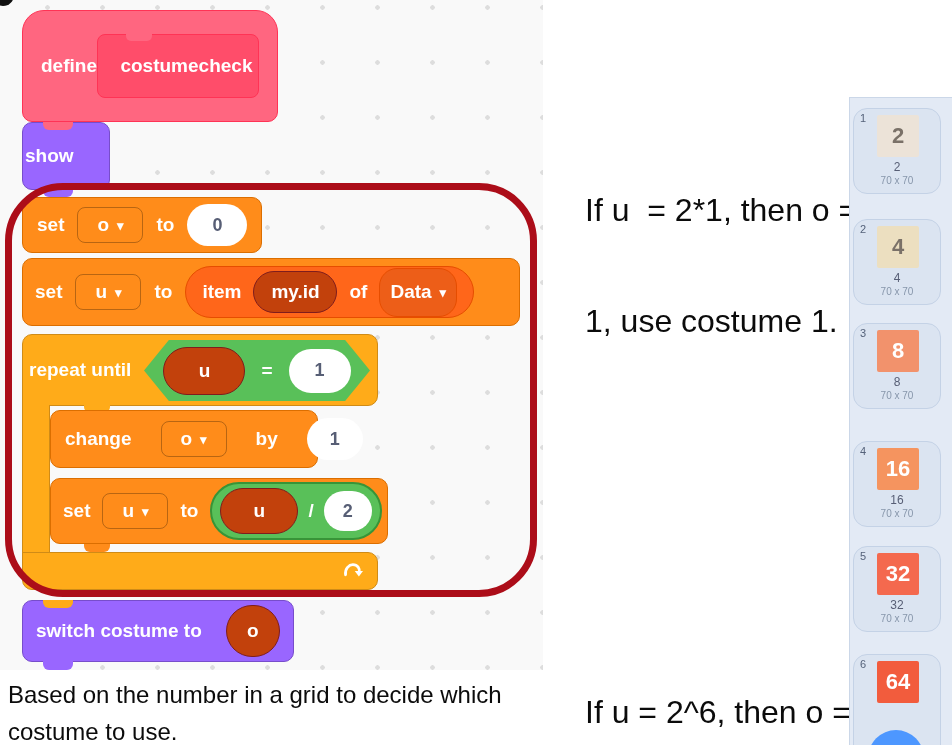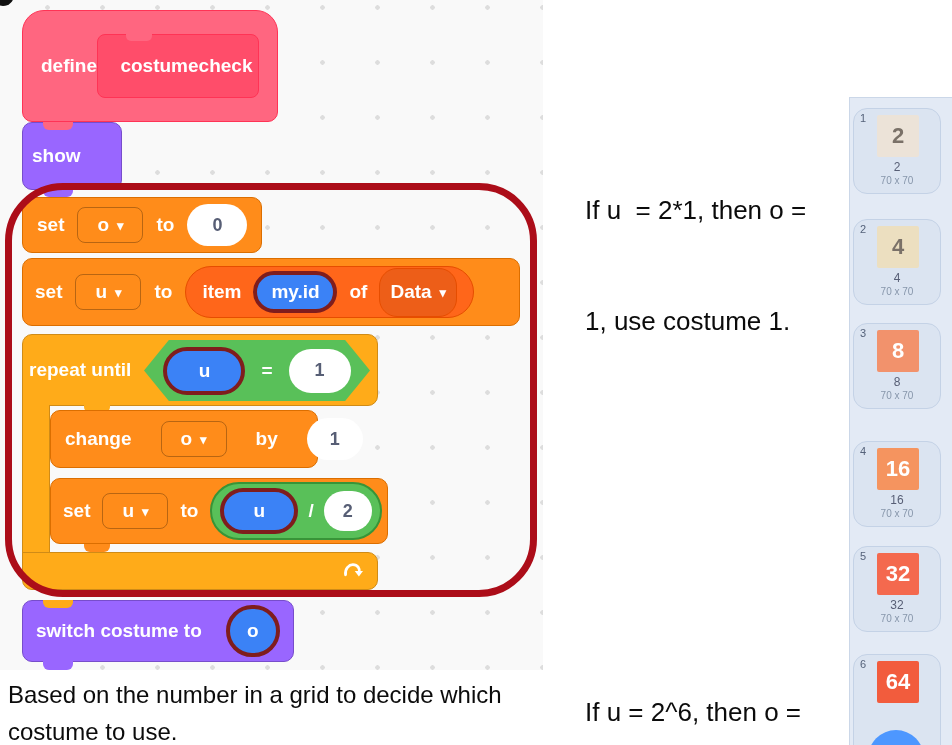--- a/index.html
+++ b/index.html
@@ -28,36 +28,36 @@
 
   .tab    { position:absolute; width:30px; height:8px; border-radius:0 0 6px 6px; }
 
   .dd { display:flex; align-items:center; justify-content:center; gap:8px; height:36px; min-width:66px; padding:0 10px;
         border:1px solid rgba(0,0,0,0.28); border-radius:8px; cursor:pointer; }
   .dd .arr { font-size:13px; }
   .dd-round { border-radius:18px; background:rgba(0,0,0,0.07); }
 
   .oval-input { background:#fff; color:#575E75; border-radius:22px; height:42px; min-width:60px; padding:0 12px;
                 display:flex; align-items:center; justify-content:center; font-size:18px; font-weight:600; }
-  .var-oval { background:#3b82f6; border:4px solid #7f1d1d; border-radius:26px; display:flex; align-items:center; justify-content:center; }
+  .var-oval { background:#c2410c; border:1px solid #7f1d1d; border-radius:26px; display:flex; align-items:center; justify-content:center; }
 
   .list-reporter { background:#FF661A; border:1px solid #E64D00; border-radius:26px; height:52px; display:flex; align-items:center; gap:12px; padding:0 16px; }
 
   .hex { position:absolute; left:121px; top:5px; width:226px; height:61px; background:#59C059;
          clip-path:polygon(0 50%, 11% 0, 89% 0, 100% 50%, 89% 100%, 11% 100%);
          display:flex; align-items:center; justify-content:center; gap:16px; }
   .op-pill { background:#59C059; border:2px solid #389438; border-radius:29px; height:58px; display:flex; align-items:center; gap:10px; padding:0 8px; }
 
   .loop-svg { position:absolute; right:14px; top:8px; }
 
   
   .annotation { position:absolute; left:5px; top:183px; width:532px; height:414px; border:7px solid #AC0D19; border-radius:58px; z-index:40; pointer-events:none; }
 
   
-  .note { position:absolute; width:300px; color:#0b0b0b; font-size:26px; line-height:37px; white-space:pre-wrap; }
+  .note { position:absolute; width:300px; color:#0b0b0b; font-size:32px; line-height:37px; white-space:pre-wrap; }
   .caption { position:absolute; left:8px; top:676px; width:570px; color:#0b0b0b; font-size:24px; line-height:37px; }
 
   
   .panel { position:absolute; left:849px; top:97px; width:103px; height:648px; background:#e3eaf5; border-left:1px solid #cbd7e8; border-top:1px solid #cbd7e8; overflow:hidden; }
   .card { position:absolute; left:3px; width:88px; height:86px; background:#dbe4f1; border:1px solid #c4d2e6; border-radius:14px; cursor:pointer; }
   .card .idx { position:absolute; left:6px; top:3px; font-size:11px; color:#55627a; }
   .tile { position:absolute; left:23px; top:6px; width:42px; height:42px; display:flex; align-items:center; justify-content:center; font-size:22px; font-weight:bold; border-radius:2px; }
   .cname { position:absolute; left:0; top:51px; width:100%; text-align:center; font-size:12px; color:#575e75; }
   .csize { position:absolute; left:0; top:66px; width:100%; text-align:center; font-size:10px; color:#8796ab; }
   .add-btn { position:absolute; left:18px; top:632px; width:56px; height:56px; border-radius:50%; background:#4D97FF; cursor:pointer; }
@@ -70,21 +70,21 @@
   <div class="script-area">
     <div class="corner-dot"></div>
 
     <div class="blk hat" style="left:22px; top:10px; width:256px; height:112px;">
       <span>define</span>
       <div class="proto">
         <span>costumecheck</span>
       </div>
     </div>
 
-    <div class="blk looks" style="left:22px; top:122px; width:100px; height:68px; padding-left:9px;">
+    <div class="blk looks" style="left:22px; top:122px; width:88px; height:68px; padding-left:2px;">
       <span class="tab" style="left:20px; top:-1px; background:#FF6680;"></span>
       <span class="tab" style="left:20px; bottom:-8px; background:#9966FF;"></span>
       <span>show</span>
     </div>
 
     <div class="blk vars" style="left:22px; top:197px; width:240px; height:56px; padding:0 14px; gap:13px;">
       <span>set</span>
       <span class="dd">
         <span>o</span>
         <span class="arr">▾</span>

